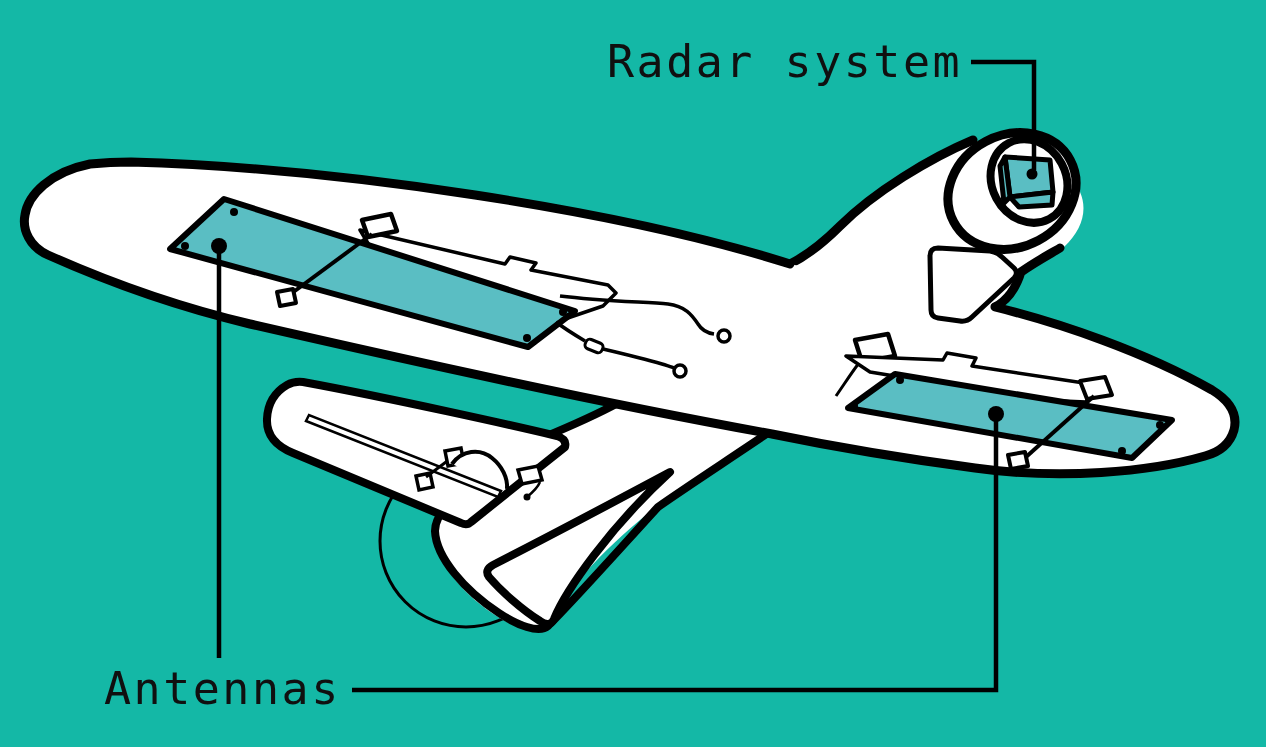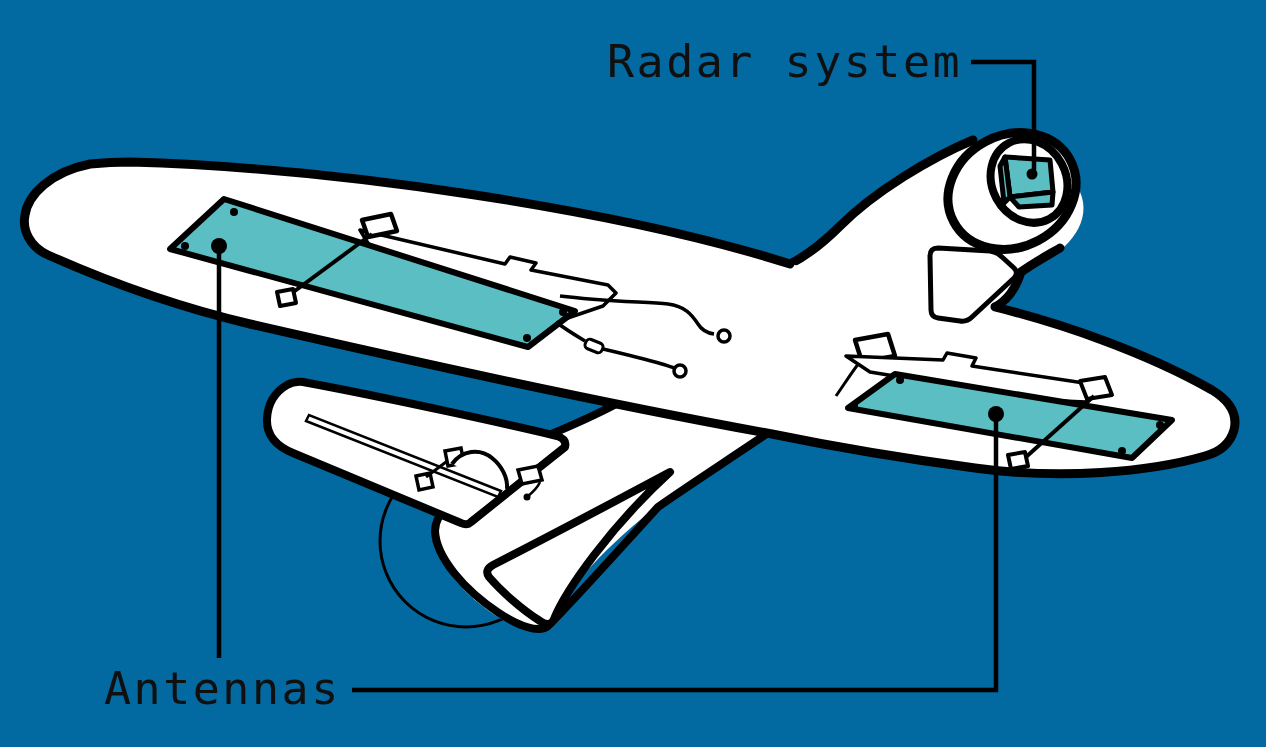--- a/index.html
+++ b/index.html
@@ -1,16 +1,16 @@
 <!DOCTYPE html>
 <html><head>
 <meta charset="utf-8">
 <style>
   html,body{margin:0;padding:0;background:#ffffff;}
-  .stage{position:relative;width:1266px;height:747px;background:#0369a1;overflow:hidden;
+  .stage{position:relative;width:1266px;height:747px;background:#14b8a6;overflow:hidden;
          font-family:"DejaVu Sans Mono","Liberation Mono",monospace;}
   svg{position:absolute;left:0;top:0;}
   .callout-text{font-family:"DejaVu Sans Mono","Liberation Mono",monospace;
                 font-size:45px;letter-spacing:2.5px;fill:#101010;}
 </style>
 </head>
 <body>
 
 <div class="stage">
 <svg width="1266" height="747" viewBox="0 0 1266 747">

